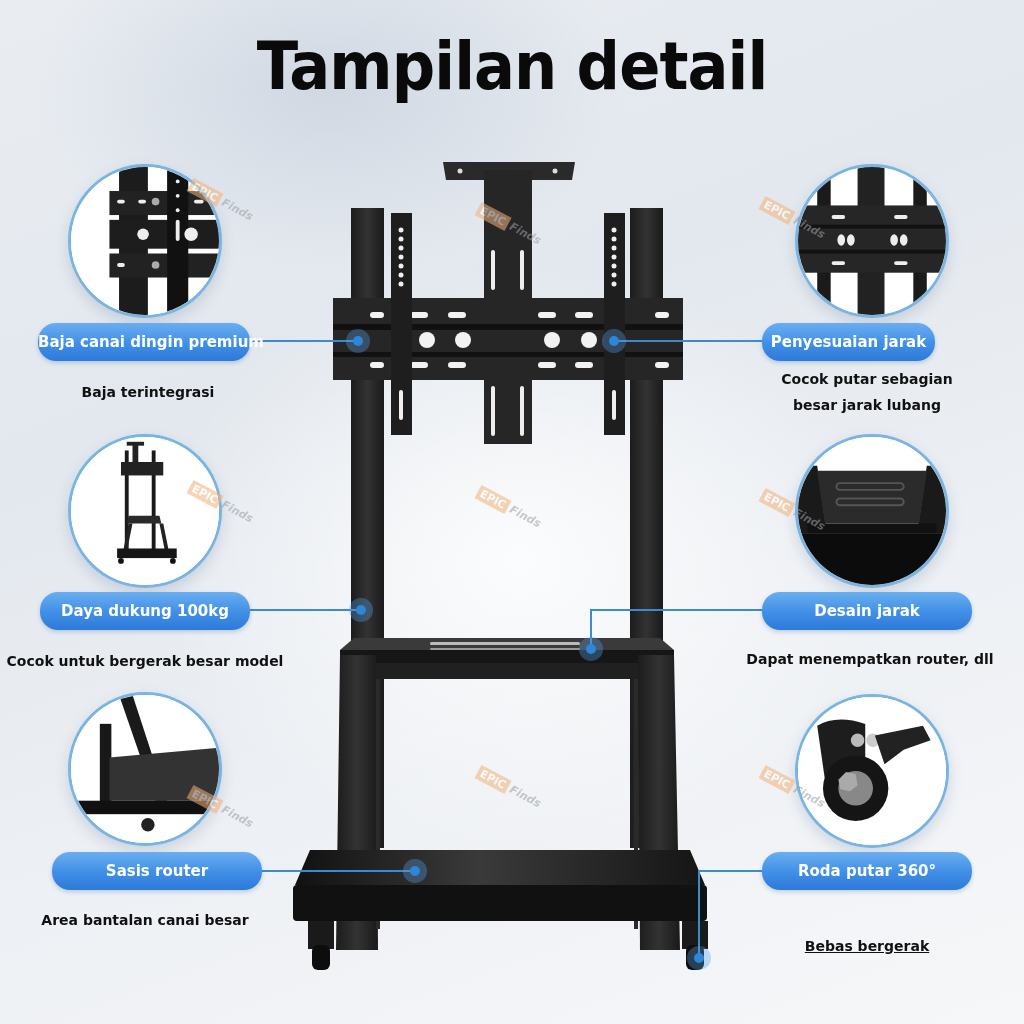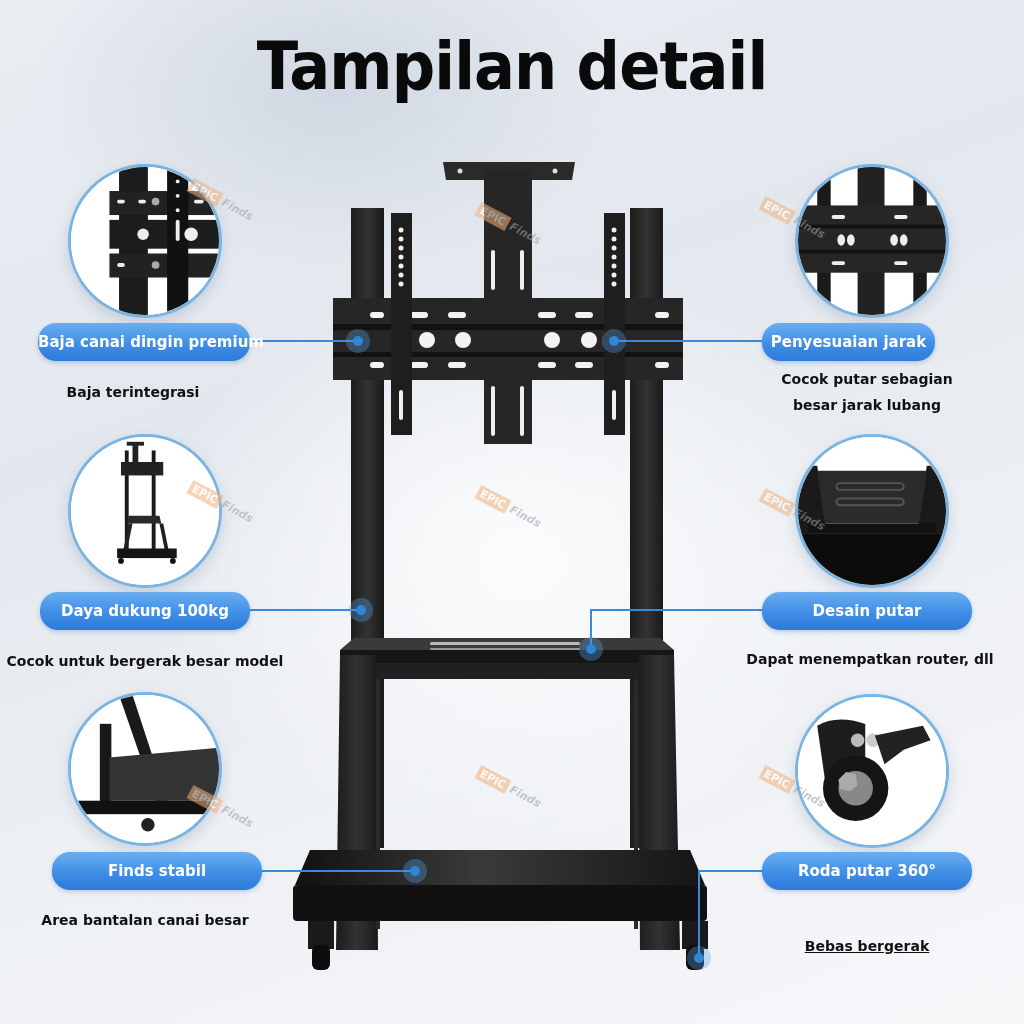--- a/index.html
+++ b/index.html
@@ -189,21 +189,21 @@
     <circle cx="111" cy="15" r="2"></circle>
         <circle cx="111" cy="30" r="2"></circle>
         <circle cx="111" cy="45" r="2"></circle>
         <rect x="109" y="55" width="4" height="22" rx="2"></rect>
       </g>
     <circle cx="88" cy="36" r="4" fill="#aaa"></circle>
       <circle cx="88" cy="102" r="4" fill="#aaa"></circle>
   </svg>
 </div>
 <div class="pill" style="left:38px; top:323px; width:212px;">Baja canai dingin premium</div>
-<div class="caption" style="left:27px; top:380px; width:212px;">Baja terintegrasi</div>
+<div class="caption" style="left:42px; top:380px; width:212px;">Baja terintegrasi</div>
 
 <div class="circle" style="left:68px; top:434px;">
   <svg viewBox="0 0 154 154">
     <rect width="154" height="154" fill="#fff"></rect>
     <rect x="58" y="5" width="18" height="4" fill="#222"></rect>
       <rect x="64" y="8" width="6" height="20" fill="#222"></rect>
     <rect x="56" y="14" width="4" height="110" fill="#1a1a1a"></rect>
       <rect x="84" y="14" width="4" height="110" fill="#1a1a1a"></rect>
     <rect x="52" y="26" width="44" height="14" fill="#222"></rect>
     <path d="M60 82 L92 82 L94 90 L58 90 Z" fill="#2a2a2a"></path>
@@ -219,21 +219,21 @@
 <div class="circle" style="left:68px; top:692px;">
   <svg viewBox="0 0 154 154">
     <rect width="154" height="154" fill="#fff"></rect>
     <path d="M50 0 L64 0 L100 110 L88 110 Z" fill="#1a1a1a"></path>
     <rect x="30" y="30" width="12" height="90" fill="#181818"></rect>
     <path d="M40 65 L154 55 L154 110 L40 110 Z" fill="#333"></path>
     <rect x="0" y="110" width="154" height="14" fill="#111"></rect>
     <circle cx="80" cy="135" r="7" fill="#222"></circle>
   </svg>
 </div>
-<div class="pill" style="left:52px; top:852px; width:210px;">Finds stabil</div>
+<div class="pill" style="left:52px; top:852px; width:210px;">Sasis router</div>
 <div class="caption" style="left:30px; top:908px; width:230px;">Area bantalan canai besar</div>
 
 <div class="circle" style="left:795px; top:164px;">
   <svg viewBox="0 0 154 154">
     <rect width="154" height="154" fill="#fff"></rect>
     <rect x="62" y="0" width="28" height="154" fill="#222"></rect>
     <rect x="20" y="0" width="14" height="154" fill="#1a1a1a"></rect>
       <rect x="120" y="0" width="14" height="154" fill="#1a1a1a"></rect>
     <rect x="0" y="40" width="154" height="70" fill="#262626"></rect>
     <rect x="0" y="60" width="154" height="4" fill="#111"></rect>
@@ -258,21 +258,21 @@
   <svg viewBox="0 0 154 154">
     <rect width="154" height="154" fill="#fff"></rect>
     <path d="M0 30 L20 30 L30 100 L0 100 Z M134 30 L154 30 L154 100 L124 100 Z" fill="#1a1a1a"></path>
     <path d="M20 35 L134 35 L126 90 L28 90 Z" fill="#2b2b2b"></path>
     <rect x="40" y="48" width="70" height="7" rx="3.5" fill="none" stroke="#555" stroke-width="2"></rect>
     <rect x="40" y="64" width="70" height="7" rx="3.5" fill="none" stroke="#555" stroke-width="2"></rect>
     <rect x="10" y="90" width="134" height="10" fill="#111"></rect>
     <rect x="0" y="100" width="154" height="54" fill="#0c0c0c"></rect>
   </svg>
 </div>
-<div class="pill" style="left:762px; top:592px; width:210px;">Desain putar</div>
+<div class="pill" style="left:762px; top:592px; width:210px;">Desain jarak</div>
 <div class="caption" style="left:735px; top:647px; width:270px;">Dapat menempatkan router, dll</div>
 
 <div class="circle" style="left:795px; top:694px;">
   <svg viewBox="0 0 154 154">
     <rect width="154" height="154" fill="#fff"></rect>
     <path d="M20 30 Q40 18 70 28 L70 100 L30 100 Z" fill="#1d1d1d"></path>
     <circle cx="62" cy="45" r="7" fill="#bbb"></circle>
       <circle cx="78" cy="45" r="7" fill="#ccc"></circle>
     <path d="M80 40 L130 30 L138 45 L110 55 L90 70 Z" fill="#222"></path>
     <circle cx="60" cy="95" r="34" fill="#151515"></circle>

